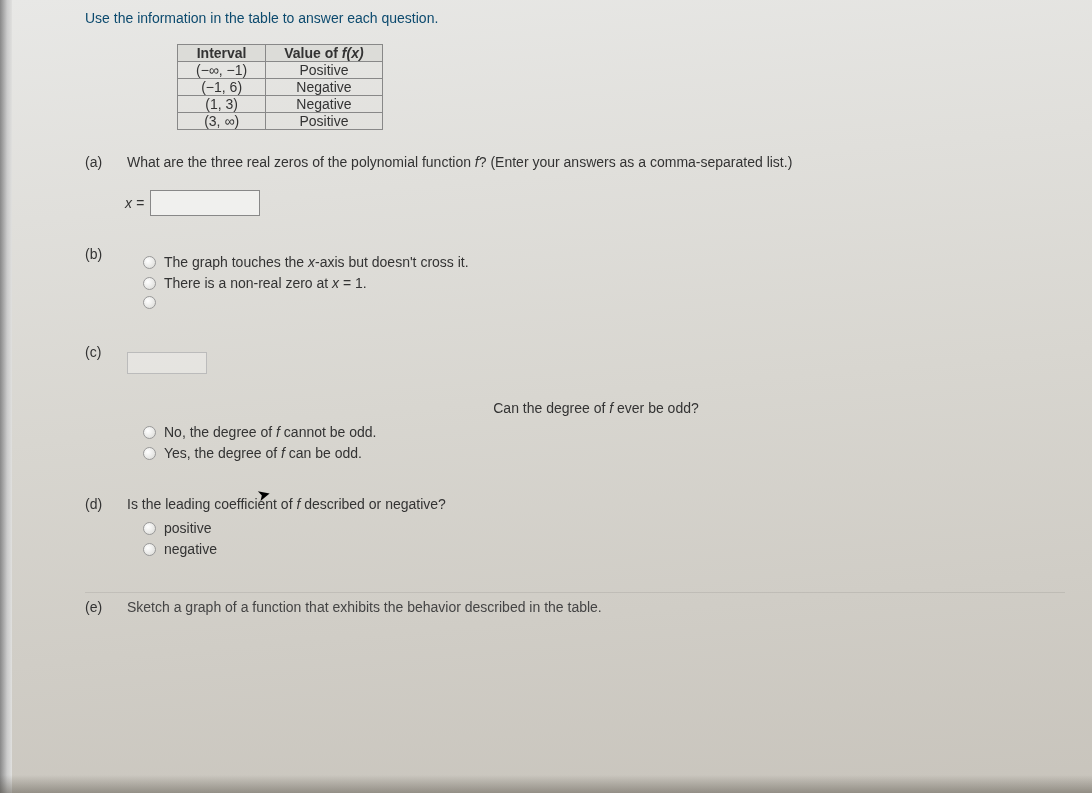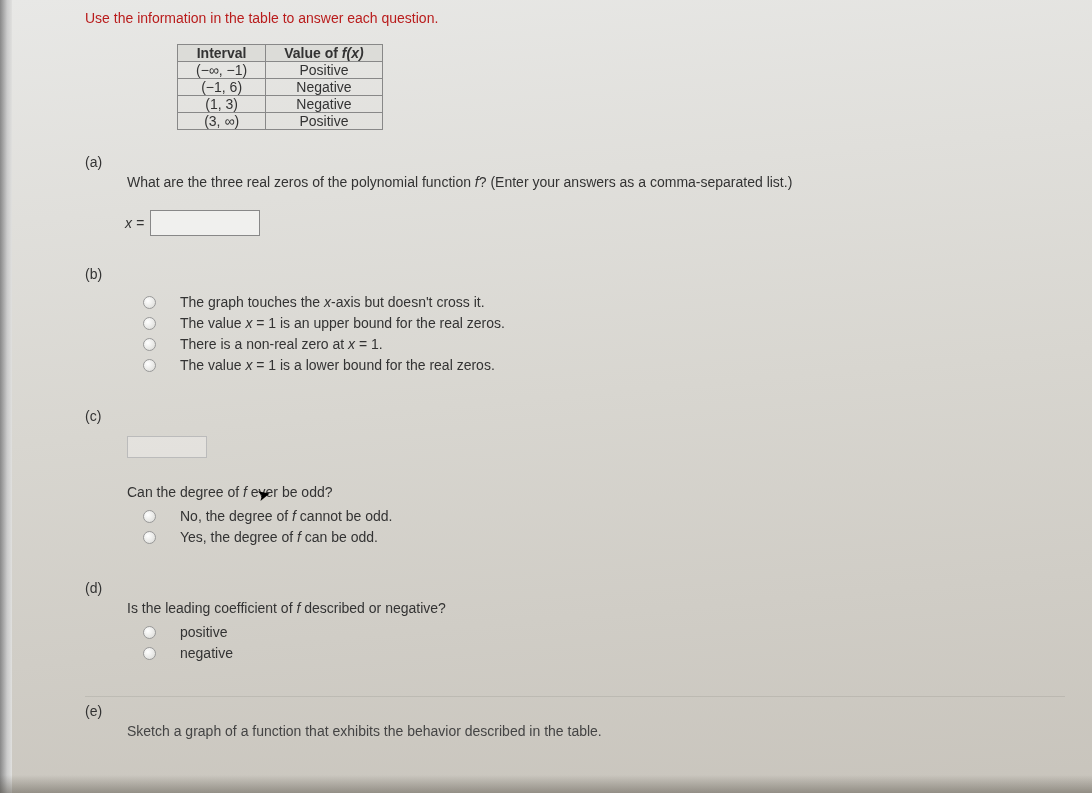--- a/index.html
+++ b/index.html
@@ -24,21 +24,21 @@
     .left-edge {
       position: absolute;
       left: 0;
       top: 0;
       width: 12px;
       height: 100%;
       background: linear-gradient(90deg, #888 0%, #ccc 60%, #e0e0de 100%);
     }
     .instruction {
       font-size: 14px;
-      color: #b91c1c;
+      color: #0c4a6e;
       margin-bottom: 18px;
     }
     table.sign-table {
       border-collapse: collapse;
       margin-left: 92px;
       margin-bottom: 24px;
     }
     table.sign-table th, table.sign-table td {
       border: 1px solid #888;
       padding: 0 18px;
@@ -62,21 +62,20 @@
       align-items: flex-start;
       gap: 16px;
     }
     .q-label {
       font-size: 14px;
       color: #333;
       min-width: 26px;
     }
     .q-body {
       flex: 1;
-      margin-top: 20px;
     }
     .answer-line {
       margin-top: 20px;
       margin-left: 40px;
       display: flex;
       align-items: center;
       gap: 6px;
     }
     .x-eq {
       font-style: italic;
@@ -99,21 +98,21 @@
       font-size: 13px;
       margin-top: 8px;
       margin-bottom: 16px;
     }
     .options {
       margin-top: 8px;
     }
     .option {
       display: flex;
       align-items: center;
-      gap: 24px;
+      gap: 8px;
       margin: 5px 0 5px 16px;
       font-size: 14px;
     }
     .radio {
       width: 13px;
       height: 13px;
       border: 1.5px solid #999;
       border-radius: 50%;
       background: radial-gradient(circle at 35% 35%, #fff 0%, #d8d8d4 100%);
       flex-shrink: 0;
@@ -122,20 +121,21 @@
       position: absolute;
       left: 257px;
       top: 485px;
       font-size: 16px;
       color: #000;
       transform: rotate(-15deg);
       pointer-events: none;
     }
     .sub-section {
       margin-top: 10px;
+      text-align: center;
     }
     .cutoff {
       border-top: 1px solid rgba(0,0,0,0.08);
       color: #444;
       padding-top: 6px;
       margin-top: 4px;
     }
     .fade-bottom {
       position: absolute;
       bottom: 0;
@@ -201,29 +201,24 @@
     <div class="q-row">
       <div class="q-label">(b)</div>
       <div class="q-body">
         <div class="options">
           <div class="option">
             <span class="radio"></span>
             <span><span>The graph touches the </span><span class="ital">x</span><span>-axis but doesn't cross it.</span></span>
           </div>
           <div class="option">
             <span class="radio"></span>
-            <span><span>The value </span><span class="ital">x</span><span> = 1 is an upper bound for the real zeros.</span></span>
-          </div>
-          <div class="option">
-            <span class="radio"></span>
             <span><span>There is a non-real zero at </span><span class="ital">x</span><span> = 1.</span></span>
           </div>
           <div class="option">
             <span class="radio"></span>
-            <span><span>The value </span><span class="ital">x</span><span> = 1 is a lower bound for the real zeros.</span></span>
           </div>
         </div>
       </div>
     </div>
   </div>
 
   <div class="cursor">➤</div>
 
   <div class="question">
     <div class="q-row">

